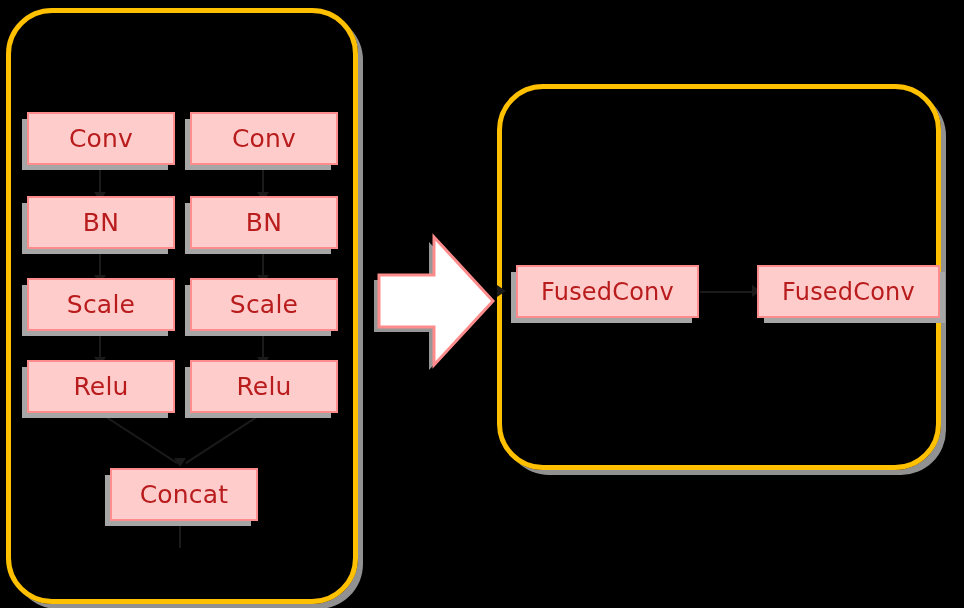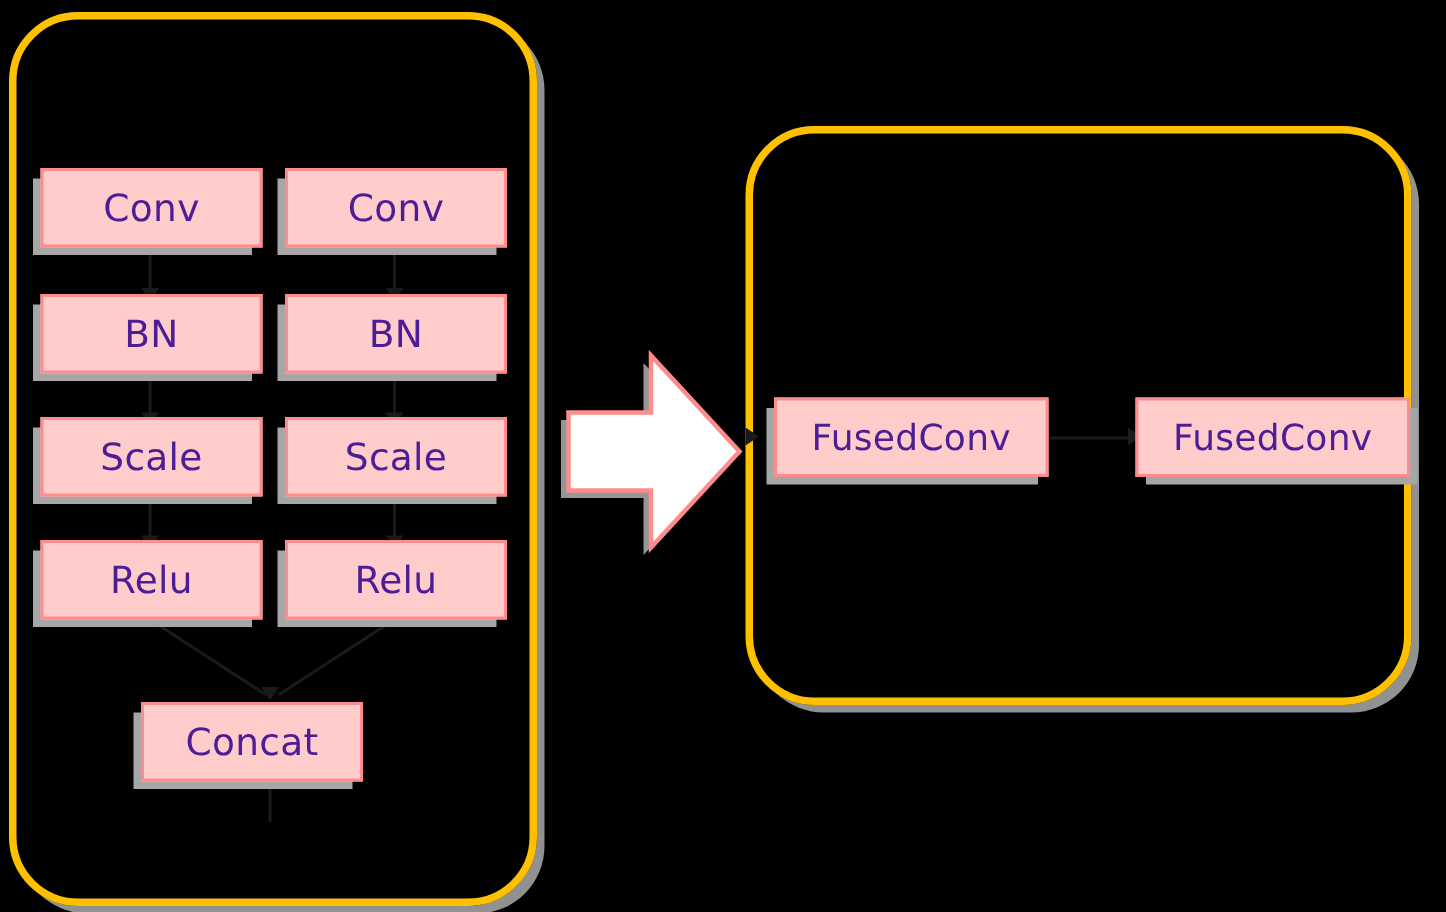--- a/index.html
+++ b/index.html
@@ -30,21 +30,21 @@
 
   
   .node {
     position: absolute;
     box-sizing: border-box;
     background: #FFCCCC;
     border: 2px solid #FF8C8C;
     display: flex;
     align-items: center;
     justify-content: center;
-    color: #4c1d95;
+    color: #b91c1c;
     font-size: 25px;
     line-height: 1;
     letter-spacing: 0.2px;
     white-space: nowrap;
   }
   .node.shadow-left {
     box-shadow: -6px 6px 0 -1px #A6A6A6;
   }
   .node.shadow-right {
     box-shadow: 6px 6px 0 -1px #A6A6A6;
@@ -129,21 +129,21 @@
   <div class="node shadow-left" style="left:27px; top:360px; width:148px; height:53px;">Relu</div>
 
   <div class="node shadow-left" style="left:190px; top:112px; width:148px; height:53px;">Conv</div>
 
   <div class="node shadow-left" style="left:190px; top:196px; width:148px; height:53px;">BN</div>
 
   <div class="node shadow-left" style="left:190px; top:278px; width:148px; height:53px;">Scale</div>
 
   <div class="node shadow-left" style="left:190px; top:360px; width:148px; height:53px;">Relu</div>
 
-  <div class="node shadow-left" style="left:94px; top:468px; width:148px; height:53px;">Concat</div>
+  <div class="node shadow-left" style="left:110px; top:468px; width:148px; height:53px;">Concat</div>
 
   <div id="block-arrow-wrap">
     <svg width="124" height="140" viewBox="0 0 124 140" xmlns="http://www.w3.org/2000/svg">
       <g transform="translate(-5,5)">
         <polygon points="5,44 60,44 60,6 119,70 60,134 60,96 5,96" fill="#A6A6A6" opacity="0.9"></polygon>
       </g>
       <polygon points="5,44 60,44 60,6 119,70 60,134 60,96 5,96" fill="#FFFFFF" stroke="#FF8C8C" stroke-width="3" stroke-linejoin="miter"></polygon>
     </svg>
   </div>
 

